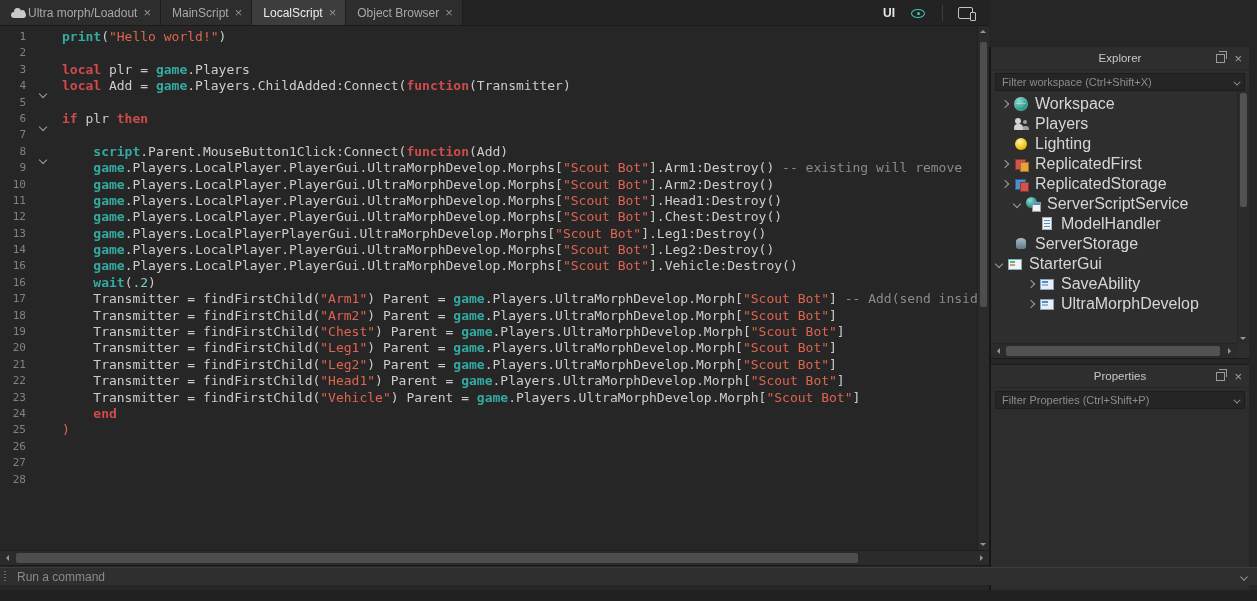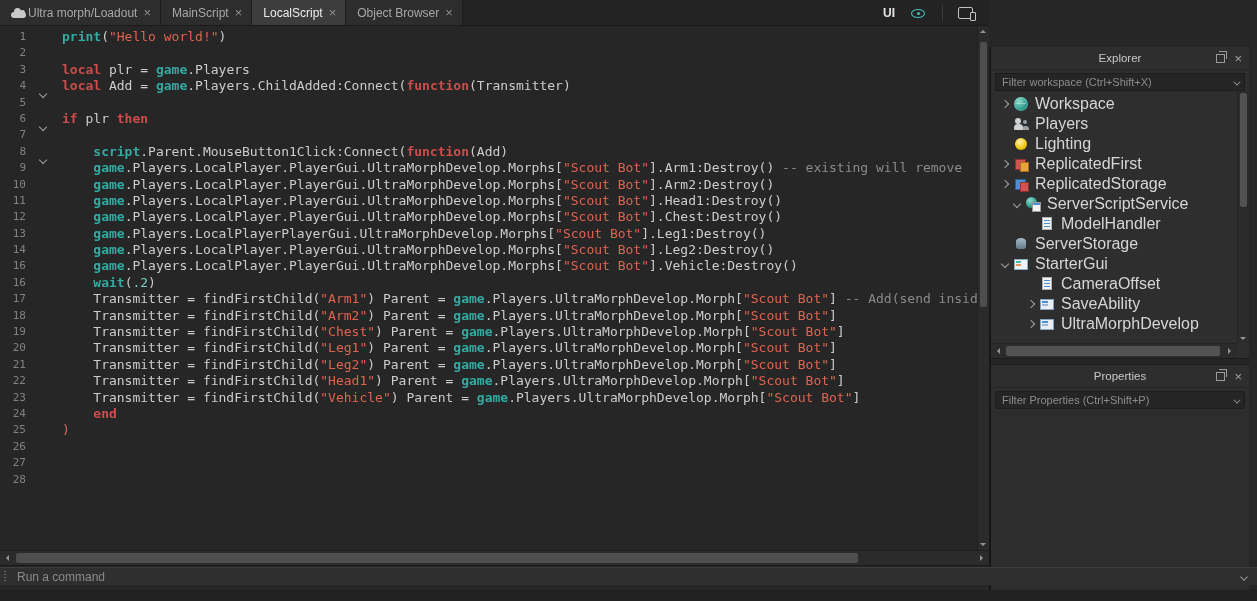--- a/index.html
+++ b/index.html
@@ -341,31 +341,26 @@
           <div class="tree-row" style="padding-left: 32px;">
             <span class="chev-box"></span>
             <span class="icon script"></span>
             <span class="tree-label">ModelHandler</span>
           </div>
           <div class="tree-row" style="padding-left: 6px;">
             <span class="chev-box"></span>
             <span class="icon server-storage"></span>
             <span class="tree-label">ServerStorage</span>
           </div>
-          <div class="tree-row" style="padding-left: 6px;">
+          <div class="tree-row" style="">
             <span class="chev-box">
               <i class="chev down"></i>
             </span>
             <span class="icon starter-gui"></span>
             <span class="tree-label">StarterGui</span>
-          </div>
-          <div class="tree-row" style="padding-left: 32px;">
-            <span class="chev-box"></span>
-            <span class="icon script"></span>
-            <span class="tree-label">CameraOffset</span>
           </div>
           <div class="tree-row" style="padding-left: 32px;">
             <span class="chev-box">
               <i class="chev right"></i>
             </span>
             <span class="icon gui"></span>
             <span class="tree-label">SaveAbility</span>
           </div>
           <div class="tree-row" style="padding-left: 32px;">
             <span class="chev-box">

